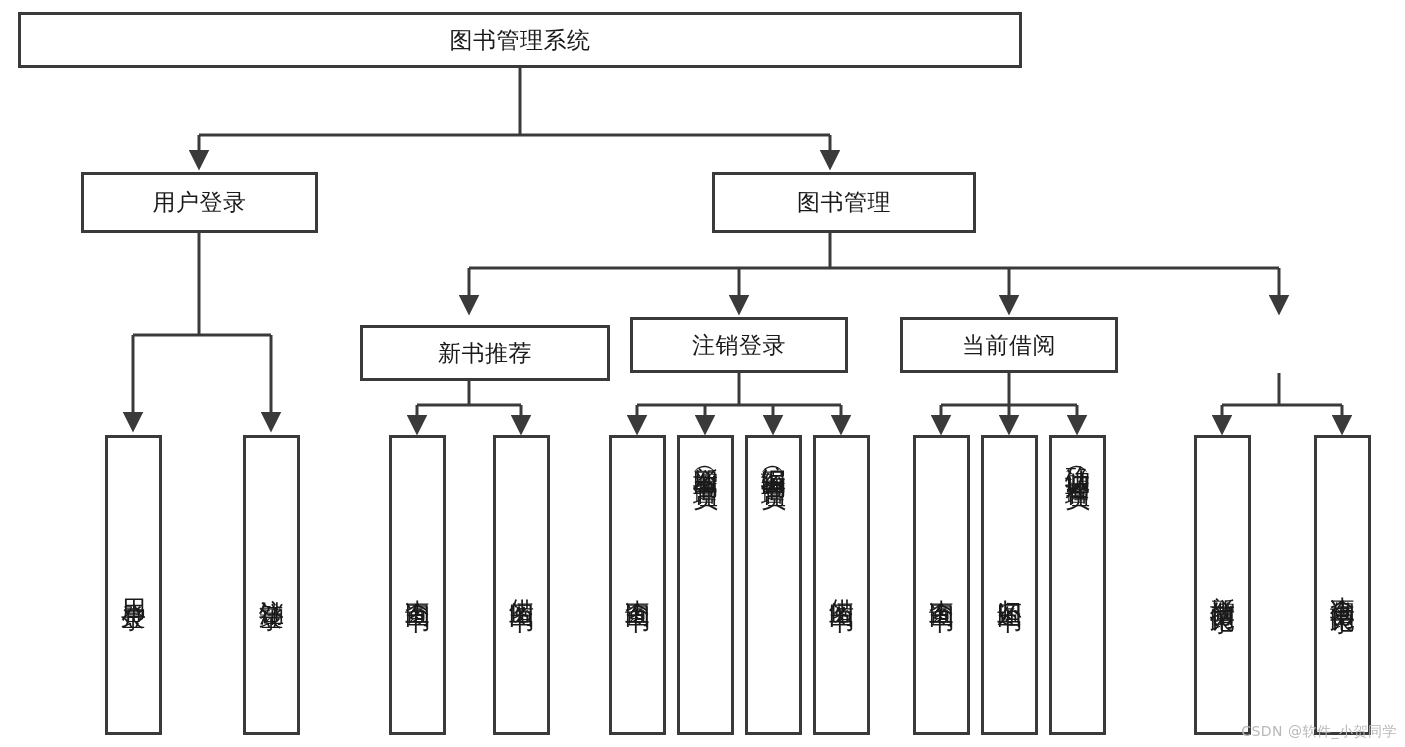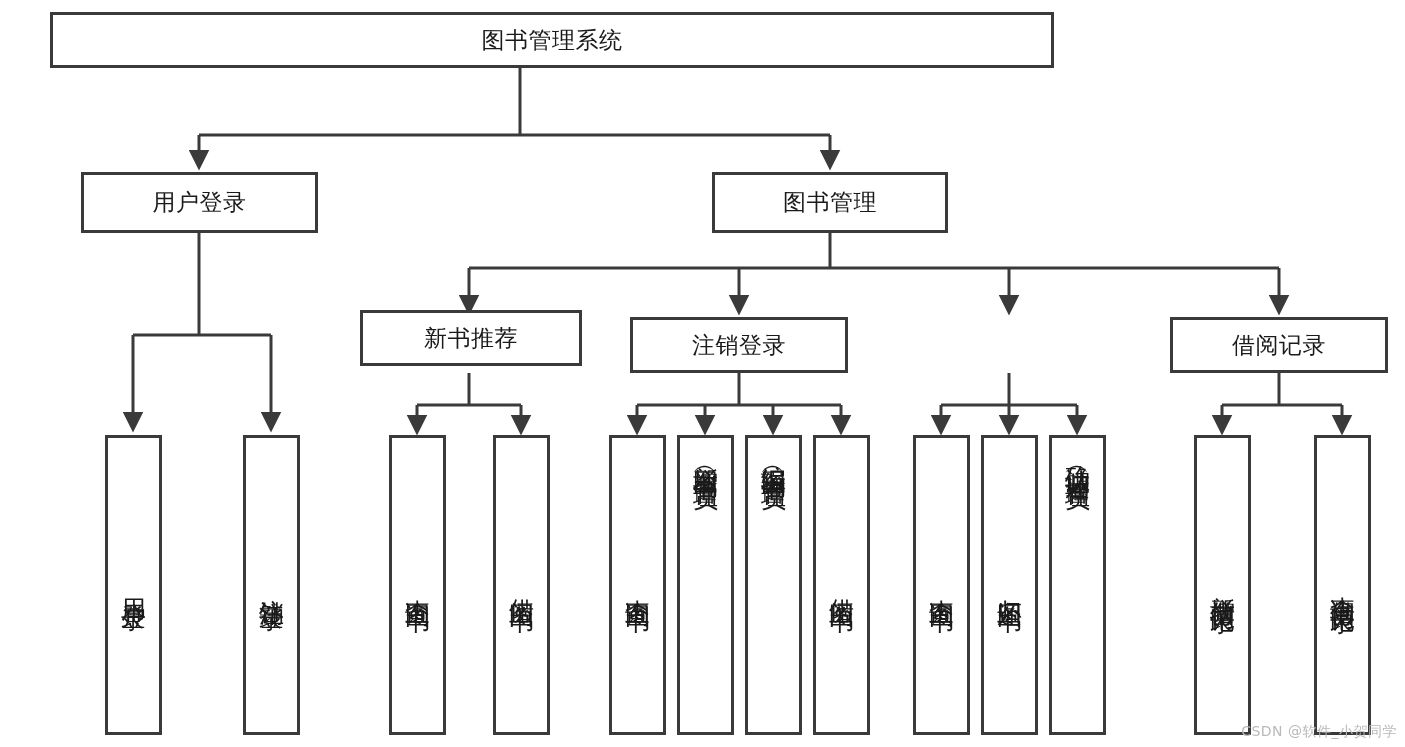--- a/index.html
+++ b/index.html
@@ -118,39 +118,39 @@
       <path d="M 1009 405 L 1009 425" marker-end="url(#arrow)"></path>
       <path d="M 1077 405 L 1077 425" marker-end="url(#arrow)"></path>
 
       <path d="M 1279 373 L 1279 405"></path>
       <path d="M 1222 405 L 1342 405"></path>
       <path d="M 1222 405 L 1222 425" marker-end="url(#arrow)"></path>
       <path d="M 1342 405 L 1342 425" marker-end="url(#arrow)"></path>
     </g>
   </svg>
 
-  <div class="node horizontal" style="left:18px; top:12px; width:1004px; height:56px;margin-left:32px;">
+  <div class="node horizontal" style="left:18px; top:12px; width:1004px; height:56px;">
     <span class="label">图书管理系统</span>
   </div>
 
   <div class="node horizontal" style="left:81px; top:172px; width:237px; height:61px;">
     <span class="label">用户登录</span>
   </div>
-  <div class="node horizontal" style="left:712px; top:172px; width:236px; height:61px;">
+  <div class="node horizontal" style="left:712px; top:172px; width:264px; height:61px;">
     <span class="label">图书管理</span>
   </div>
 
-  <div class="node horizontal" style="left:360px; top:310px; width:222px; height:56px;">
+  <div class="node horizontal" style="left:360px; top:325px; width:250px; height:56px;">
     <span class="label">新书推荐</span>
   </div>
   <div class="node horizontal" style="left:630px; top:317px; width:218px; height:56px;">
     <span class="label">注销登录</span>
   </div>
-  <div class="node horizontal" style="left:1170px; top:317px; width:218px; height:56px;">
-    <span class="label">借阅记录</span>
+  <div class="node horizontal" style="left:900px; top:317px; width:218px; height:56px;">
+    <span class="label">当前借阅</span>
   </div>
 
   <div class="node vertical centered" style="left:105px; top:435px; width:57px; height:300px;">
     <span class="label">用户登录</span>
   </div>
   <div class="node vertical centered" style="left:243px; top:435px; width:57px; height:300px;">
     <span class="label">注销登录</span>
   </div>
 
   <div class="node vertical centered" style="left:389px; top:435px; width:57px; height:300px;">

